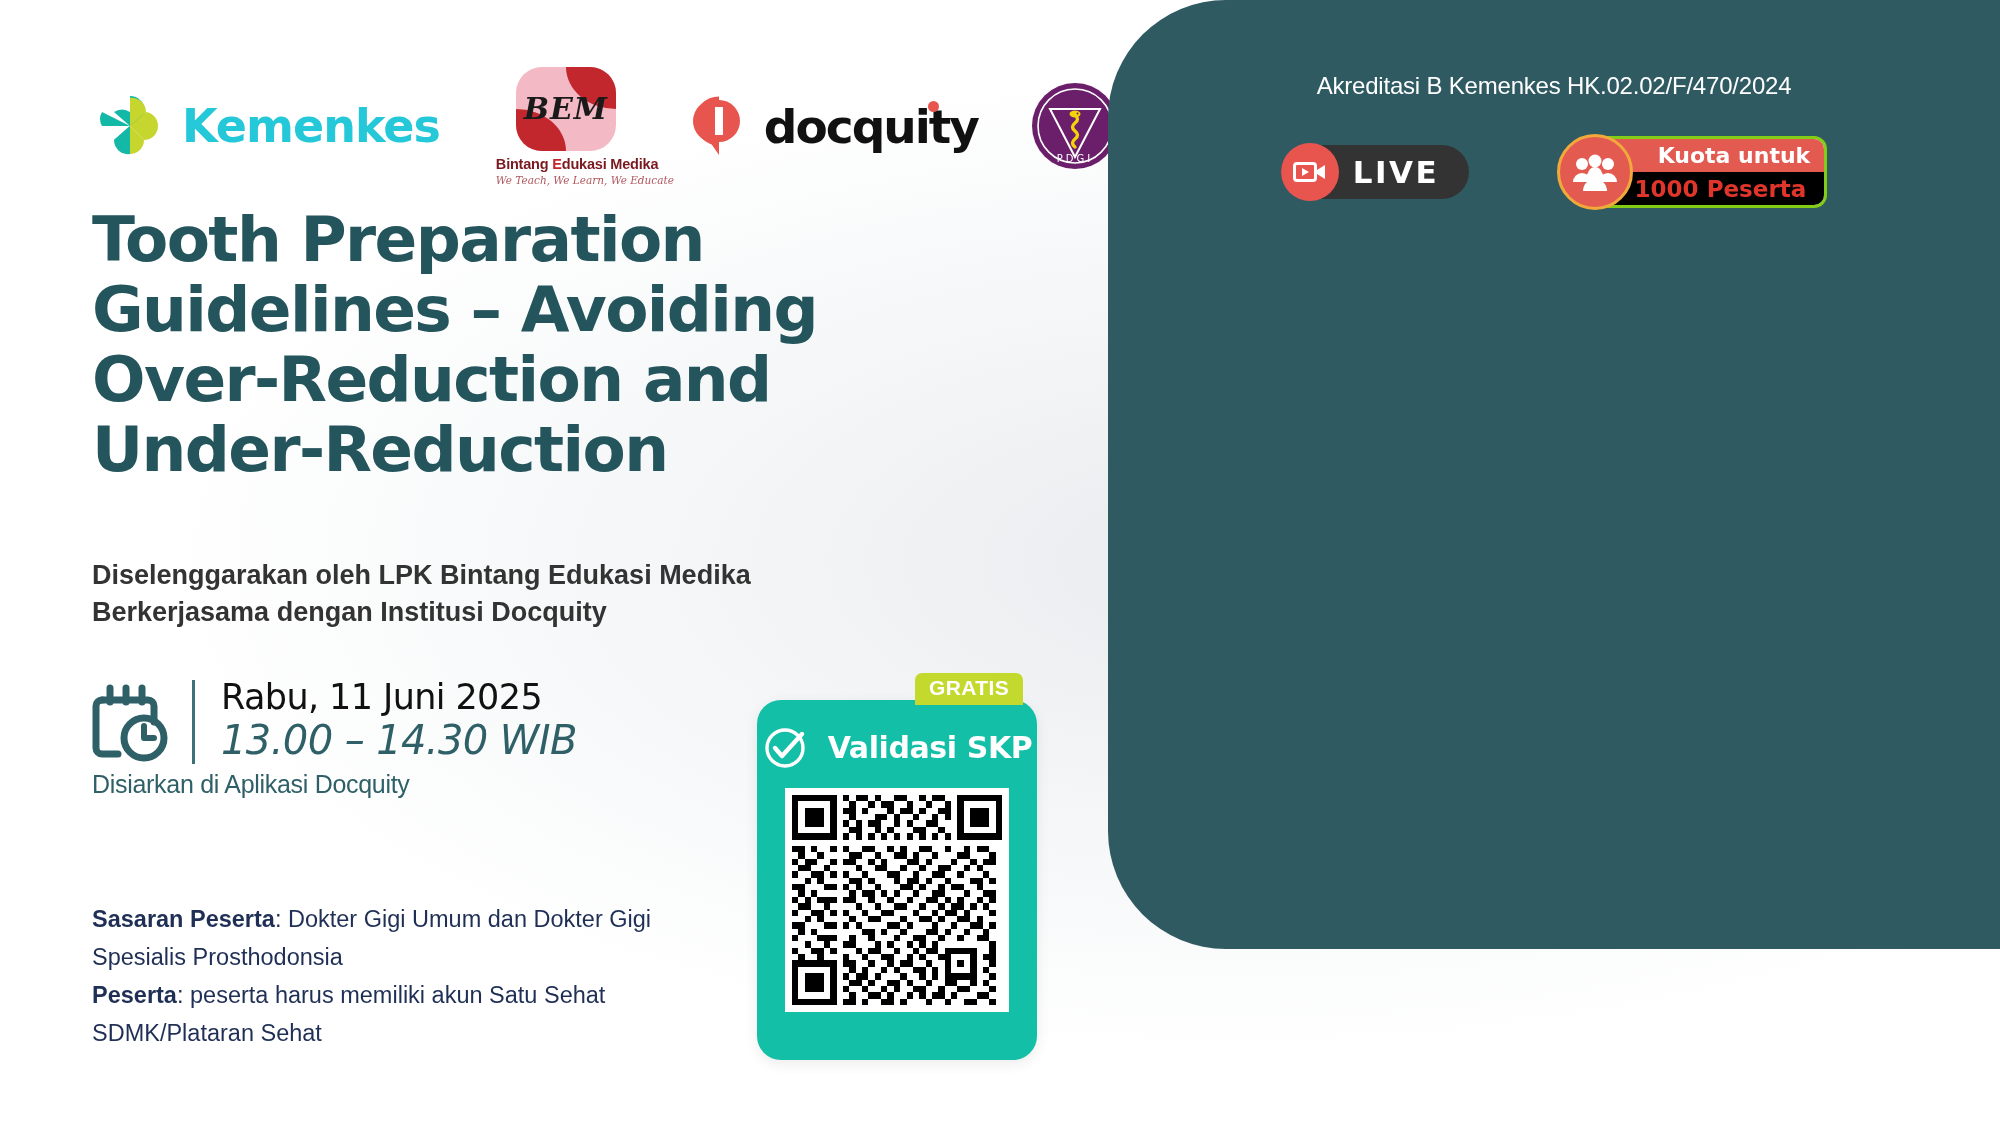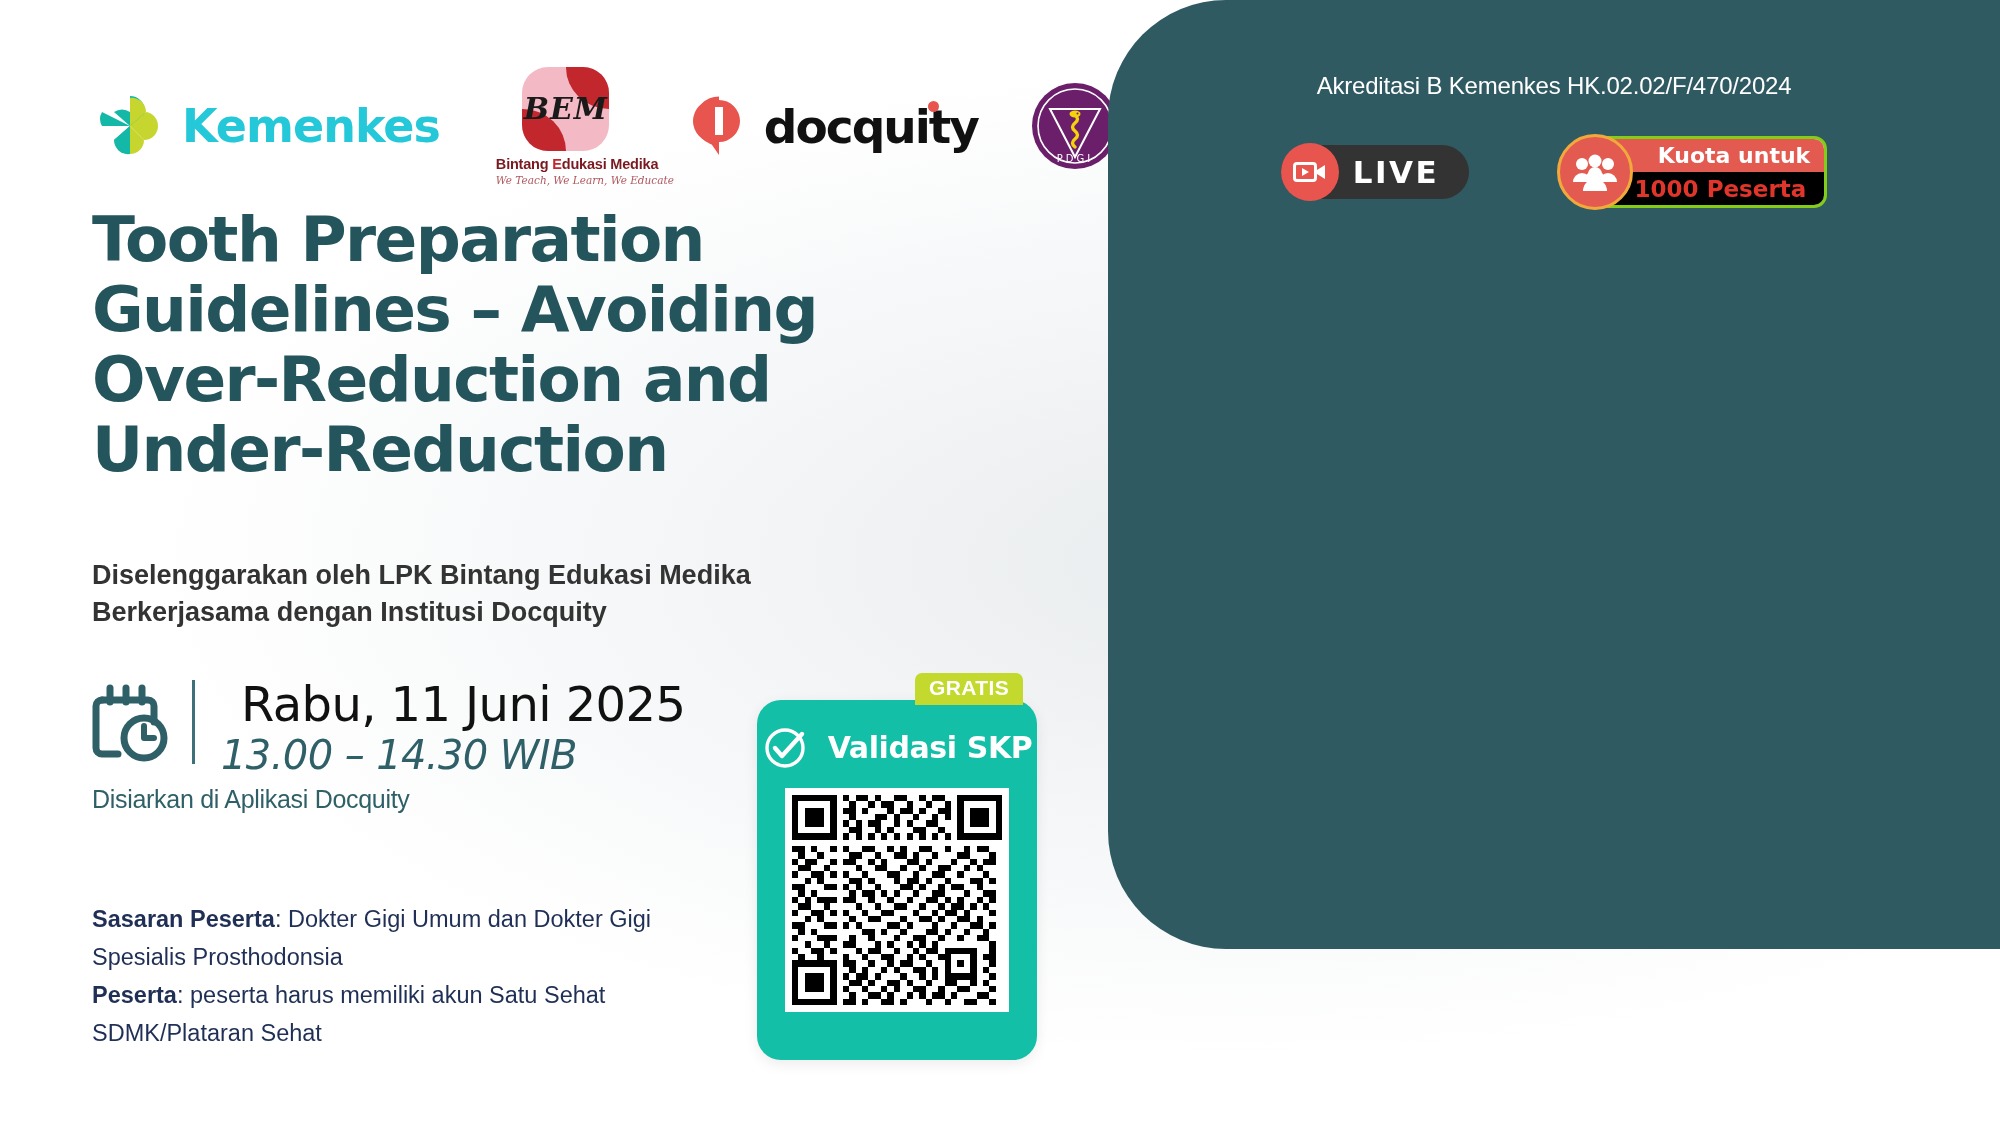--- a/index.html
+++ b/index.html
@@ -27,21 +27,21 @@
   .kemenkes { display:flex; align-items:center; gap:14px; }
   .kemenkes-mark { width:76px; height:76px; position:relative; }
   .kemenkes-word {
     font-size:46px; font-weight:bold; color:#25C8D8; letter-spacing:-1px;
     font-family:"DejaVu Sans", sans-serif;
   }
 
   
   .bem { margin-left:56px; width:140px; text-align:center; }
   .bem-mark {
-    width:87px; height:84px; margin:0 auto; border-radius:26px;
+    width:100px; height:84px; margin:0 auto; border-radius:26px;
     position:relative; overflow:hidden; background:#f3b9c4;
   }
   .bem-q1,.bem-q3 { position:absolute; width:50%; height:50%; background:#c1272d; }
   .bem-q1 { right:0; top:0; border-bottom-left-radius:100%; }
   .bem-q3 { left:0; bottom:0; border-top-right-radius:100%; }
   .bem-letters {
     position:absolute; inset:0; display:flex; align-items:center; justify-content:center;
     font-family:"DejaVu Serif", serif; font-style:italic; font-weight:bold;
     font-size:30px; color:#1a1a1a; letter-spacing:1px; z-index:3;
   }
@@ -82,22 +82,22 @@
     font-size:27px; font-weight:bold; line-height:1.36; color:#333333;
   }
 
   
   .datewrap { position:absolute; left:92px; top:678px; }
   .daterow { display:flex; align-items:flex-start; }
   .cal-icon { width:78px; height:82px; margin-top:4px; }
   .date-div { width:3px; height:84px; background:#3D7078; margin:2px 26px 0 22px; }
   .date-lines { }
   .date-main {
-    font-size:48px; font-weight:normal; color:#111111; letter-spacing:-0.6px;
-    font-family:"DejaVu Sans", sans-serif; line-height:1.12;margin-left:20px;
+    font-size:35px; font-weight:normal; color:#111111; letter-spacing:-0.6px;
+    font-family:"DejaVu Sans", sans-serif; line-height:1.12;
   }
   .date-time {
     font-size:40px; color:#2F6068; letter-spacing:-0.6px;
     font-family:"DejaVu Sans", sans-serif; line-height:1.18;font-style:italic;
   }
   .date-note {
     margin-top:6px; font-size:25px; color:#2F6068; letter-spacing:-0.3px;
   }
 
   

